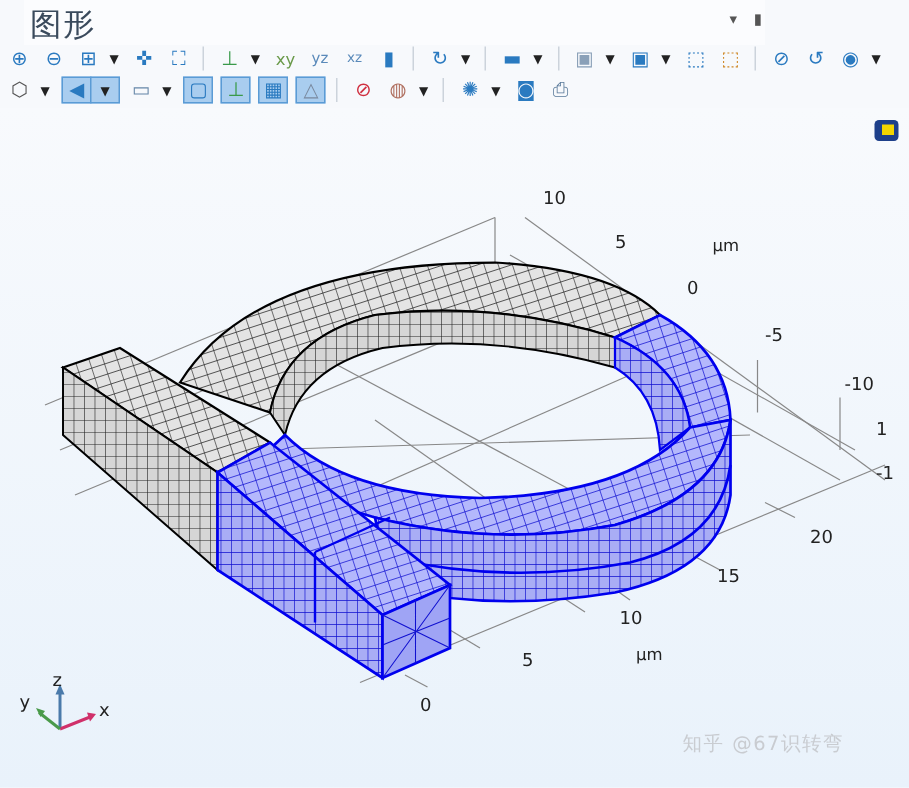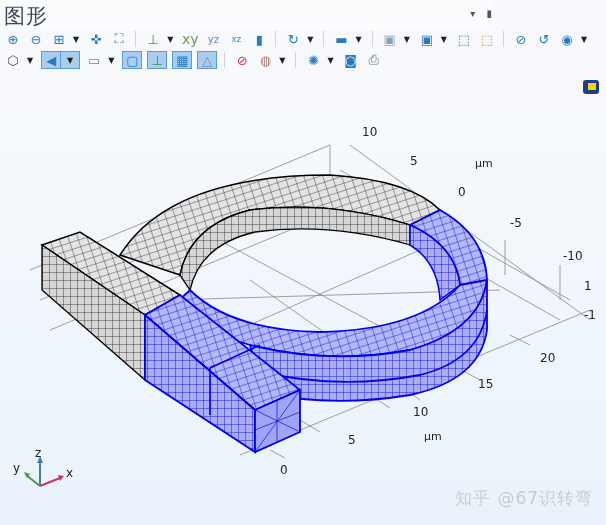--- a/index.html
+++ b/index.html
@@ -1,31 +1,31 @@
 <!DOCTYPE html>
 <html><head>
 <meta charset="utf-8">
 <style>
   html,body{margin:0;padding:0;}
   body{width:606px;height:525px;overflow:hidden;background:#f7f9fc;font-family:"DejaVu Sans",sans-serif;position:relative;}
-  .titlebar{position:absolute;left:0;top:0;width:494px;height:30px;background:#fbfcfe;}
+  .titlebar{position:absolute;left:16px;top:0;width:494px;height:30px;background:#fbfcfe;}
   .title{position:absolute;left:4px;top:2px;font-size:21px;color:#3a4a5c;letter-spacing:1px;}
   .tb-right{position:absolute;right:2px;top:8px;font-size:10px;color:#555;}
   .tb-right span{margin-left:8px;}
   .toolbar{position:absolute;left:0;height:22px;width:606px;display:flex;align-items:center;}
   .tb1{top:28px;}
   .tb2{top:49px;}
   .ic{width:18px;height:18px;display:inline-flex;align-items:center;justify-content:center;font-size:13px;color:#2a7ac0;margin-right:5px;position:relative;}
   .ic.sel{background:#a9cdef;border:1px solid #5a9bd5;width:20px;height:18px;box-sizing:border-box;}
   .dd{font-size:8px;color:#222;margin-right:8px;}
   .sep{width:1px;height:16px;background:#ccd3db;margin:0 8px 0 2px;}
   .axtxt{font-family:"DejaVu Sans",sans-serif;font-size:12px;fill:#222;}
   .axunit{font-family:"DejaVu Sans",sans-serif;font-size:11px;fill:#222;}
   .viewport{position:absolute;left:0;top:72px;width:606px;height:453px;background:linear-gradient(#f8fafd,#e9f2fb);}
-  .watermark{position:absolute;left:455px;top:487px;font-size:17px;color:#c9ccd1;letter-spacing:1px;}
+  .watermark{position:absolute;left:455px;top:487px;font-size:13px;color:#c9ccd1;letter-spacing:1px;}
   .corner-icon{position:absolute;left:583px;top:80px;width:16px;height:14px;background:#1d3f8a;border-radius:3px;}
   .corner-icon::after{content:"";position:absolute;left:5px;top:3px;width:8px;height:7px;background:#f2d400;}
 </style>
 </head>
 <body>
 
 <div class="titlebar">
   <div class="title">图形</div>
   <div class="tb-right">
     <span>▾</span>
@@ -37,21 +37,21 @@
   <span style="width:4px"></span>
   <span class="ic">⊕</span>
   <span class="ic">⊖</span>
   <span class="ic">⊞</span>
     <span class="dd">▼</span>
   <span class="ic">✜</span>
   <span class="ic">⛶</span>
   <span class="sep"></span>
   <span class="ic" style="color:#3a9a4a">⊥</span>
     <span class="dd">▼</span>
-  <span class="ic" style="font-size:14px;color:#6a9a4a">xy</span>
+  <span class="ic" style="font-size:11px;color:#6a9a4a">xy</span>
   <span class="ic" style="font-size:10px;color:#5a8aba">yz</span>
   <span class="ic" style="font-size:9px;color:#5a8aba">xz</span>
   <span class="ic">▮</span>
   <span class="sep"></span>
   <span class="ic">↻</span>
     <span class="dd">▼</span>
   <span class="sep"></span>
   <span class="ic">▬</span>
     <span class="dd">▼</span>
   <span class="sep"></span>

